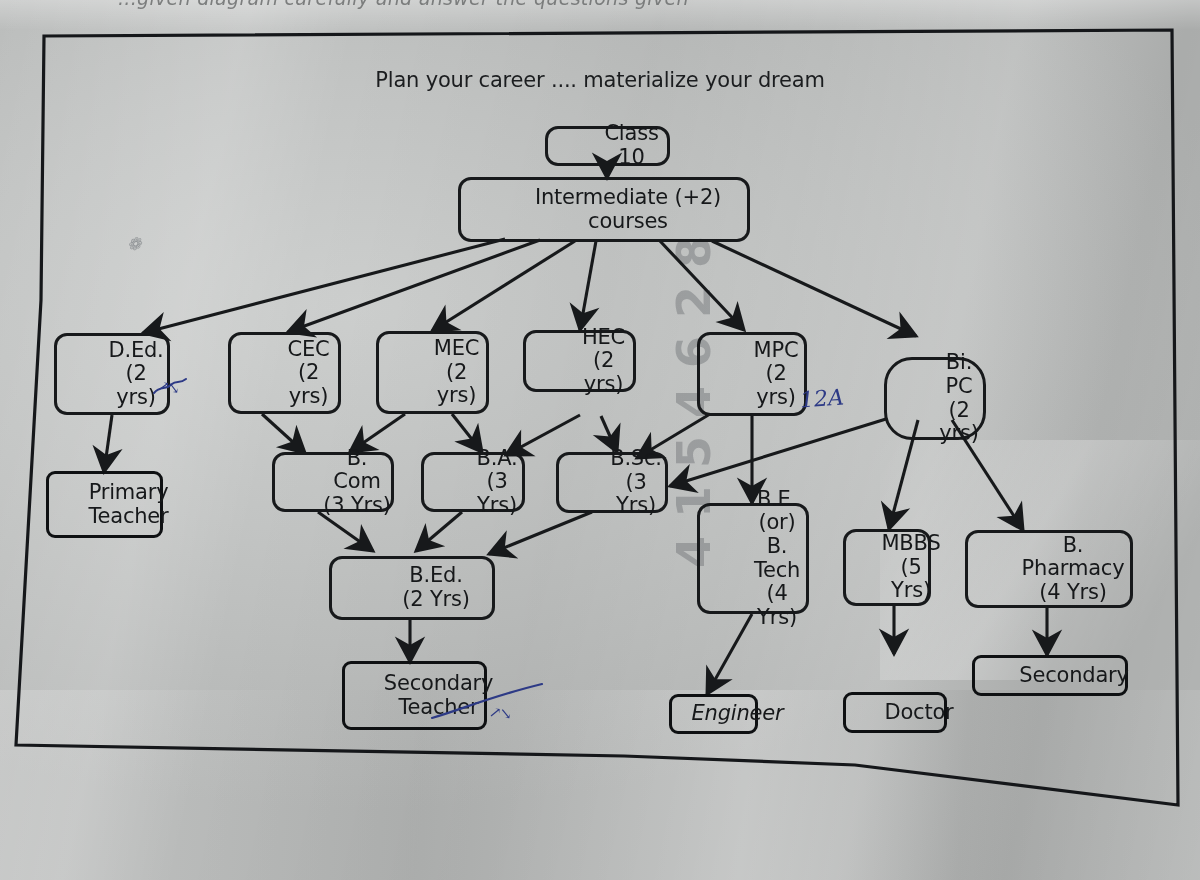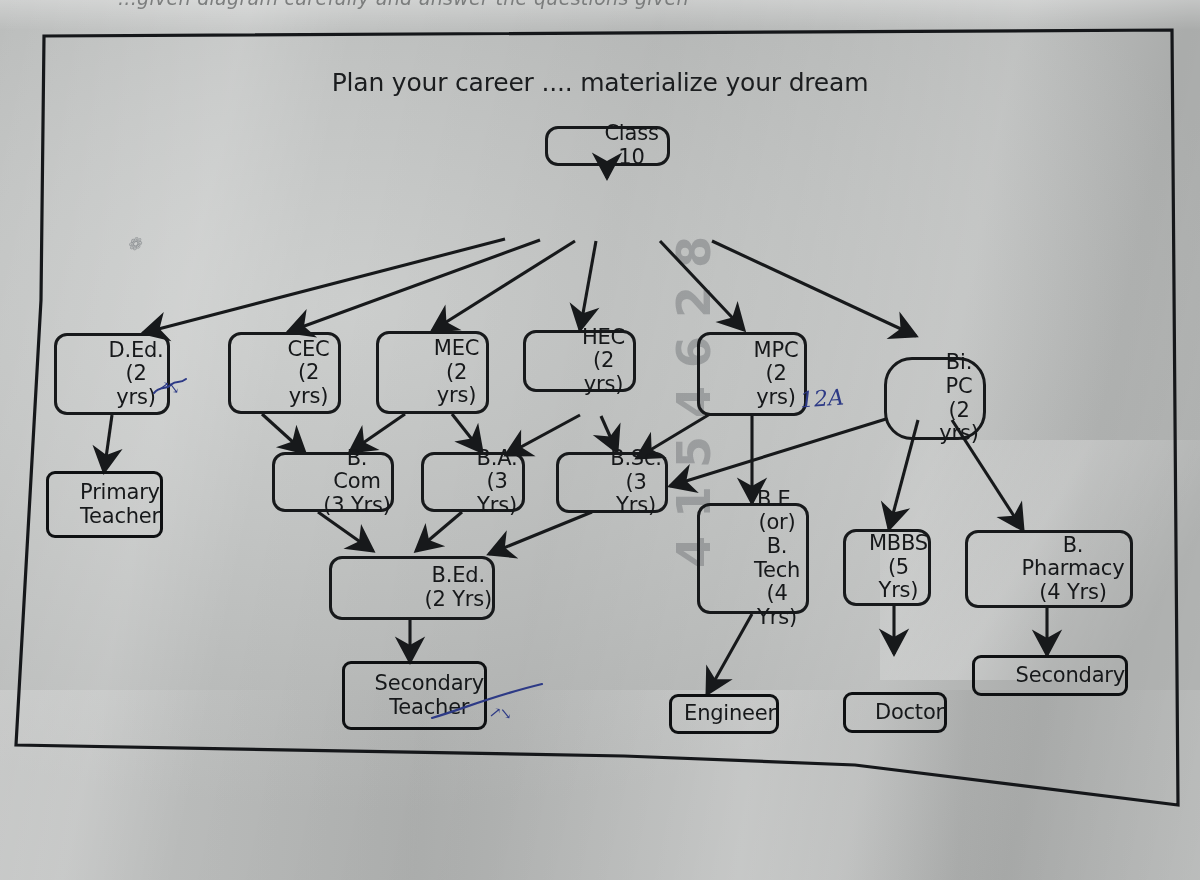--- a/index.html
+++ b/index.html
@@ -32,21 +32,21 @@
     position:absolute;left:118px;top:-13px;width:700px;height:26px;
     overflow:hidden;color:#6d6f6f;font-size:19px;font-style:italic;
     font-family:"DejaVu Sans", sans-serif;letter-spacing:.3px;white-space:nowrap;
     opacity:.85;
   }
 
   svg#diagram{position:absolute;left:0;top:0;width:1200px;height:880px;}
 
   .node{
     position:absolute;
-    display:flex;align-items:center;justify-content:flex-end;
+    display:flex;align-items:center;justify-content:center;
     text-align:center;
     font-family:"DejaVu Sans", sans-serif;
     color:#16181a;
     font-size:21px;line-height:1.12;
     letter-spacing:-0.2px;
     background:transparent;
     box-sizing:border-box;
     padding-left:48px;
   }
   .rounded{border:3px solid #17191b;border-radius:13px;}
@@ -80,21 +80,21 @@
   #pen-ded{left:157px;top:378px;font-size:15px;transform:rotate(8deg);letter-spacing:-2px;}
   #pen-sec{left:489px;top:704px;font-size:15px;transform:rotate(6deg);letter-spacing:-2px;}
   .pencil{
     position:absolute;color:rgba(95,100,105,0.55);
     font-family:"DejaVu Serif", serif;font-style:italic;pointer-events:none;
   }
   #pencil-1{left:127px;top:234px;font-size:17px;transform:rotate(-6deg);}
   #title{
     position:absolute;left:0;top:68px;width:1200px;text-align:center;
     font-family:"DejaVu Sans", sans-serif;
-    font-size:25px;color:#1b1d1f;letter-spacing:-0.2px;
+    font-size:21px;color:#1b1d1f;letter-spacing:-0.2px;
   }
 </style>
 </head>
 <body>
 
 <div id="page">
 
   <div class="crease c1"></div>
   <div class="crease c2"></div>
   <div class="crease c3"></div>
@@ -160,20 +160,26 @@
   </svg>
 
   <div id="title">Plan your career .... materialize your dream</div>
 
   <div class="node rounded" style="left:545px;top:126px;width:125px;height:40px;">
     <div>
         <span>Class 10</span>
       </div>
   </div>
 
+  <div class="node rounded" style="left:458px;top:177px;width:292px;height:65px;">
+    <div>
+      <span>Intermediate (+2)</span>
+      <span>courses</span>
+    </div>
+  </div>
 
   <div class="node rounded" style="left:54px;top:333px;width:116px;height:82px;">
     <div>
       <span>D.Ed.</span>
       <span>(2 yrs)</span>
     </div>
   </div>
 
   <div class="node rounded" style="left:228px;top:332px;width:113px;height:82px;">
     <div>
@@ -267,21 +273,21 @@
     </div>
   </div>
 
   <div class="node sharp" style="left:342px;top:661px;width:145px;height:69px;">
     <div>
       <span>Secondary</span>
       <span>Teacher</span>
     </div>
   </div>
 
-  <div class="node sharp" style="left:669px;top:694px;width:110px;height:40px;">
+  <div class="node sharp" style="left:669px;top:694px;width:89px;height:40px;font-style:italic;">
     <div>
         <span>Engineer</span>
       </div>
   </div>
 
   <div class="node sharp" style="left:843px;top:654px;width:104px;height:41px;margin-top:38px;">
     <div>
         <span>Doctor</span>
       </div>
   </div>

